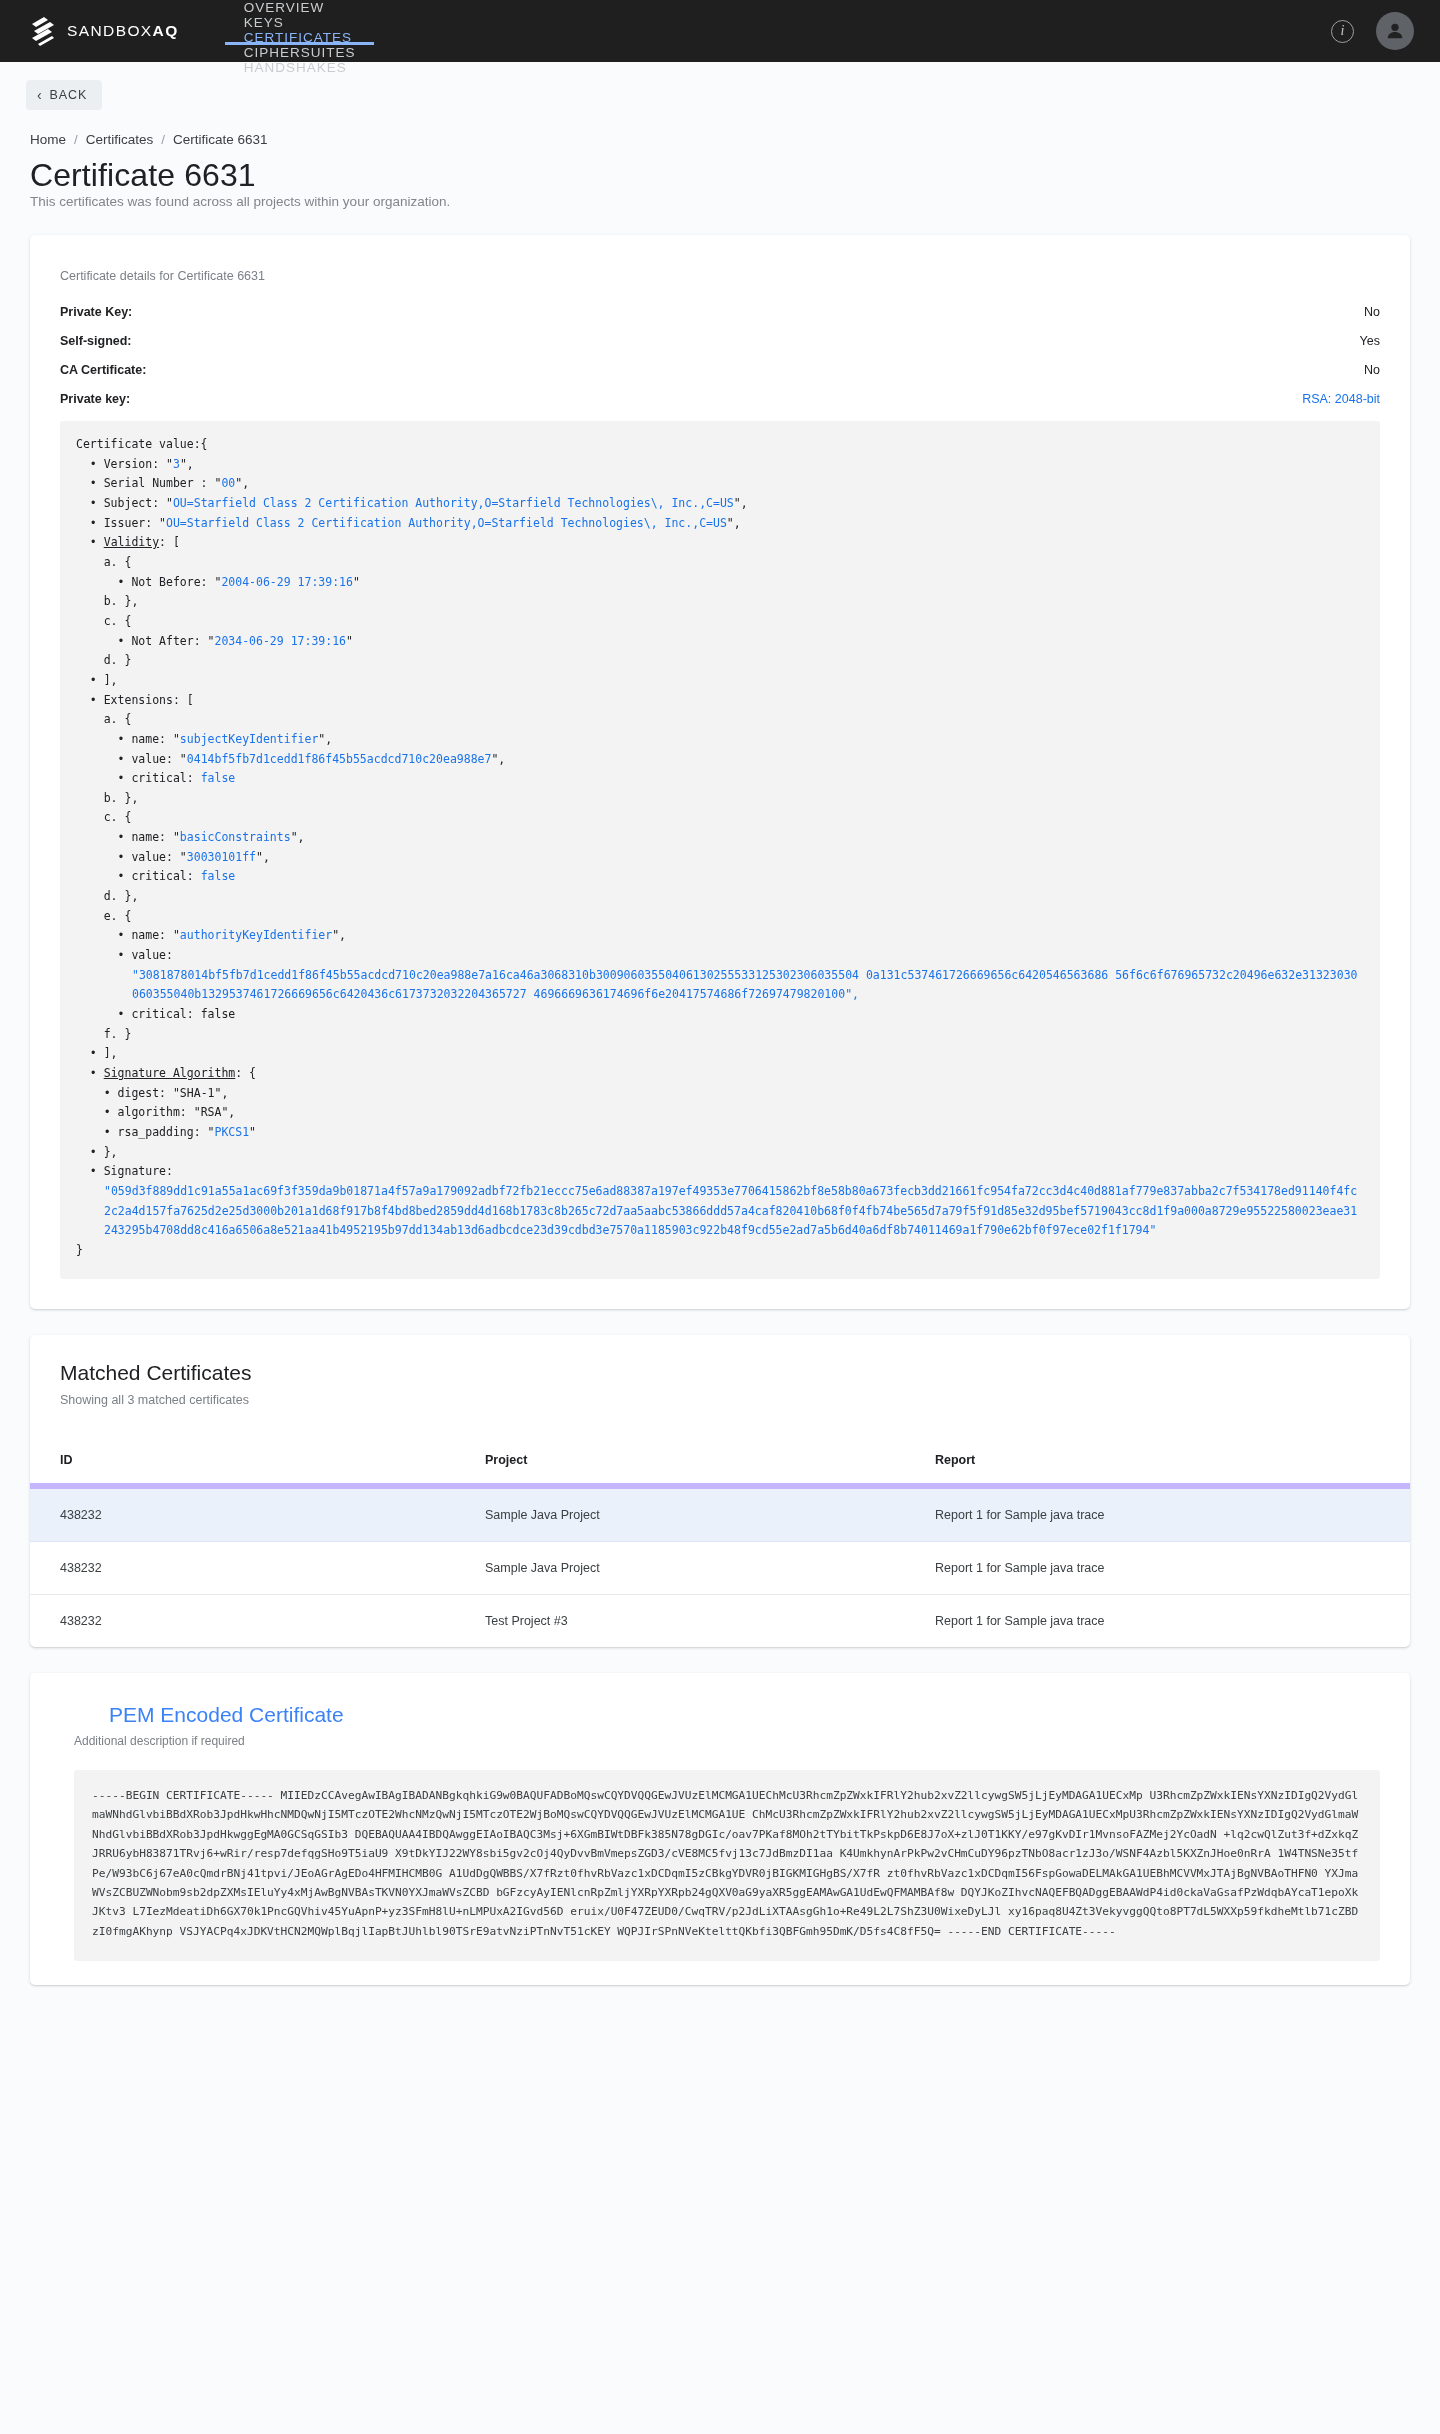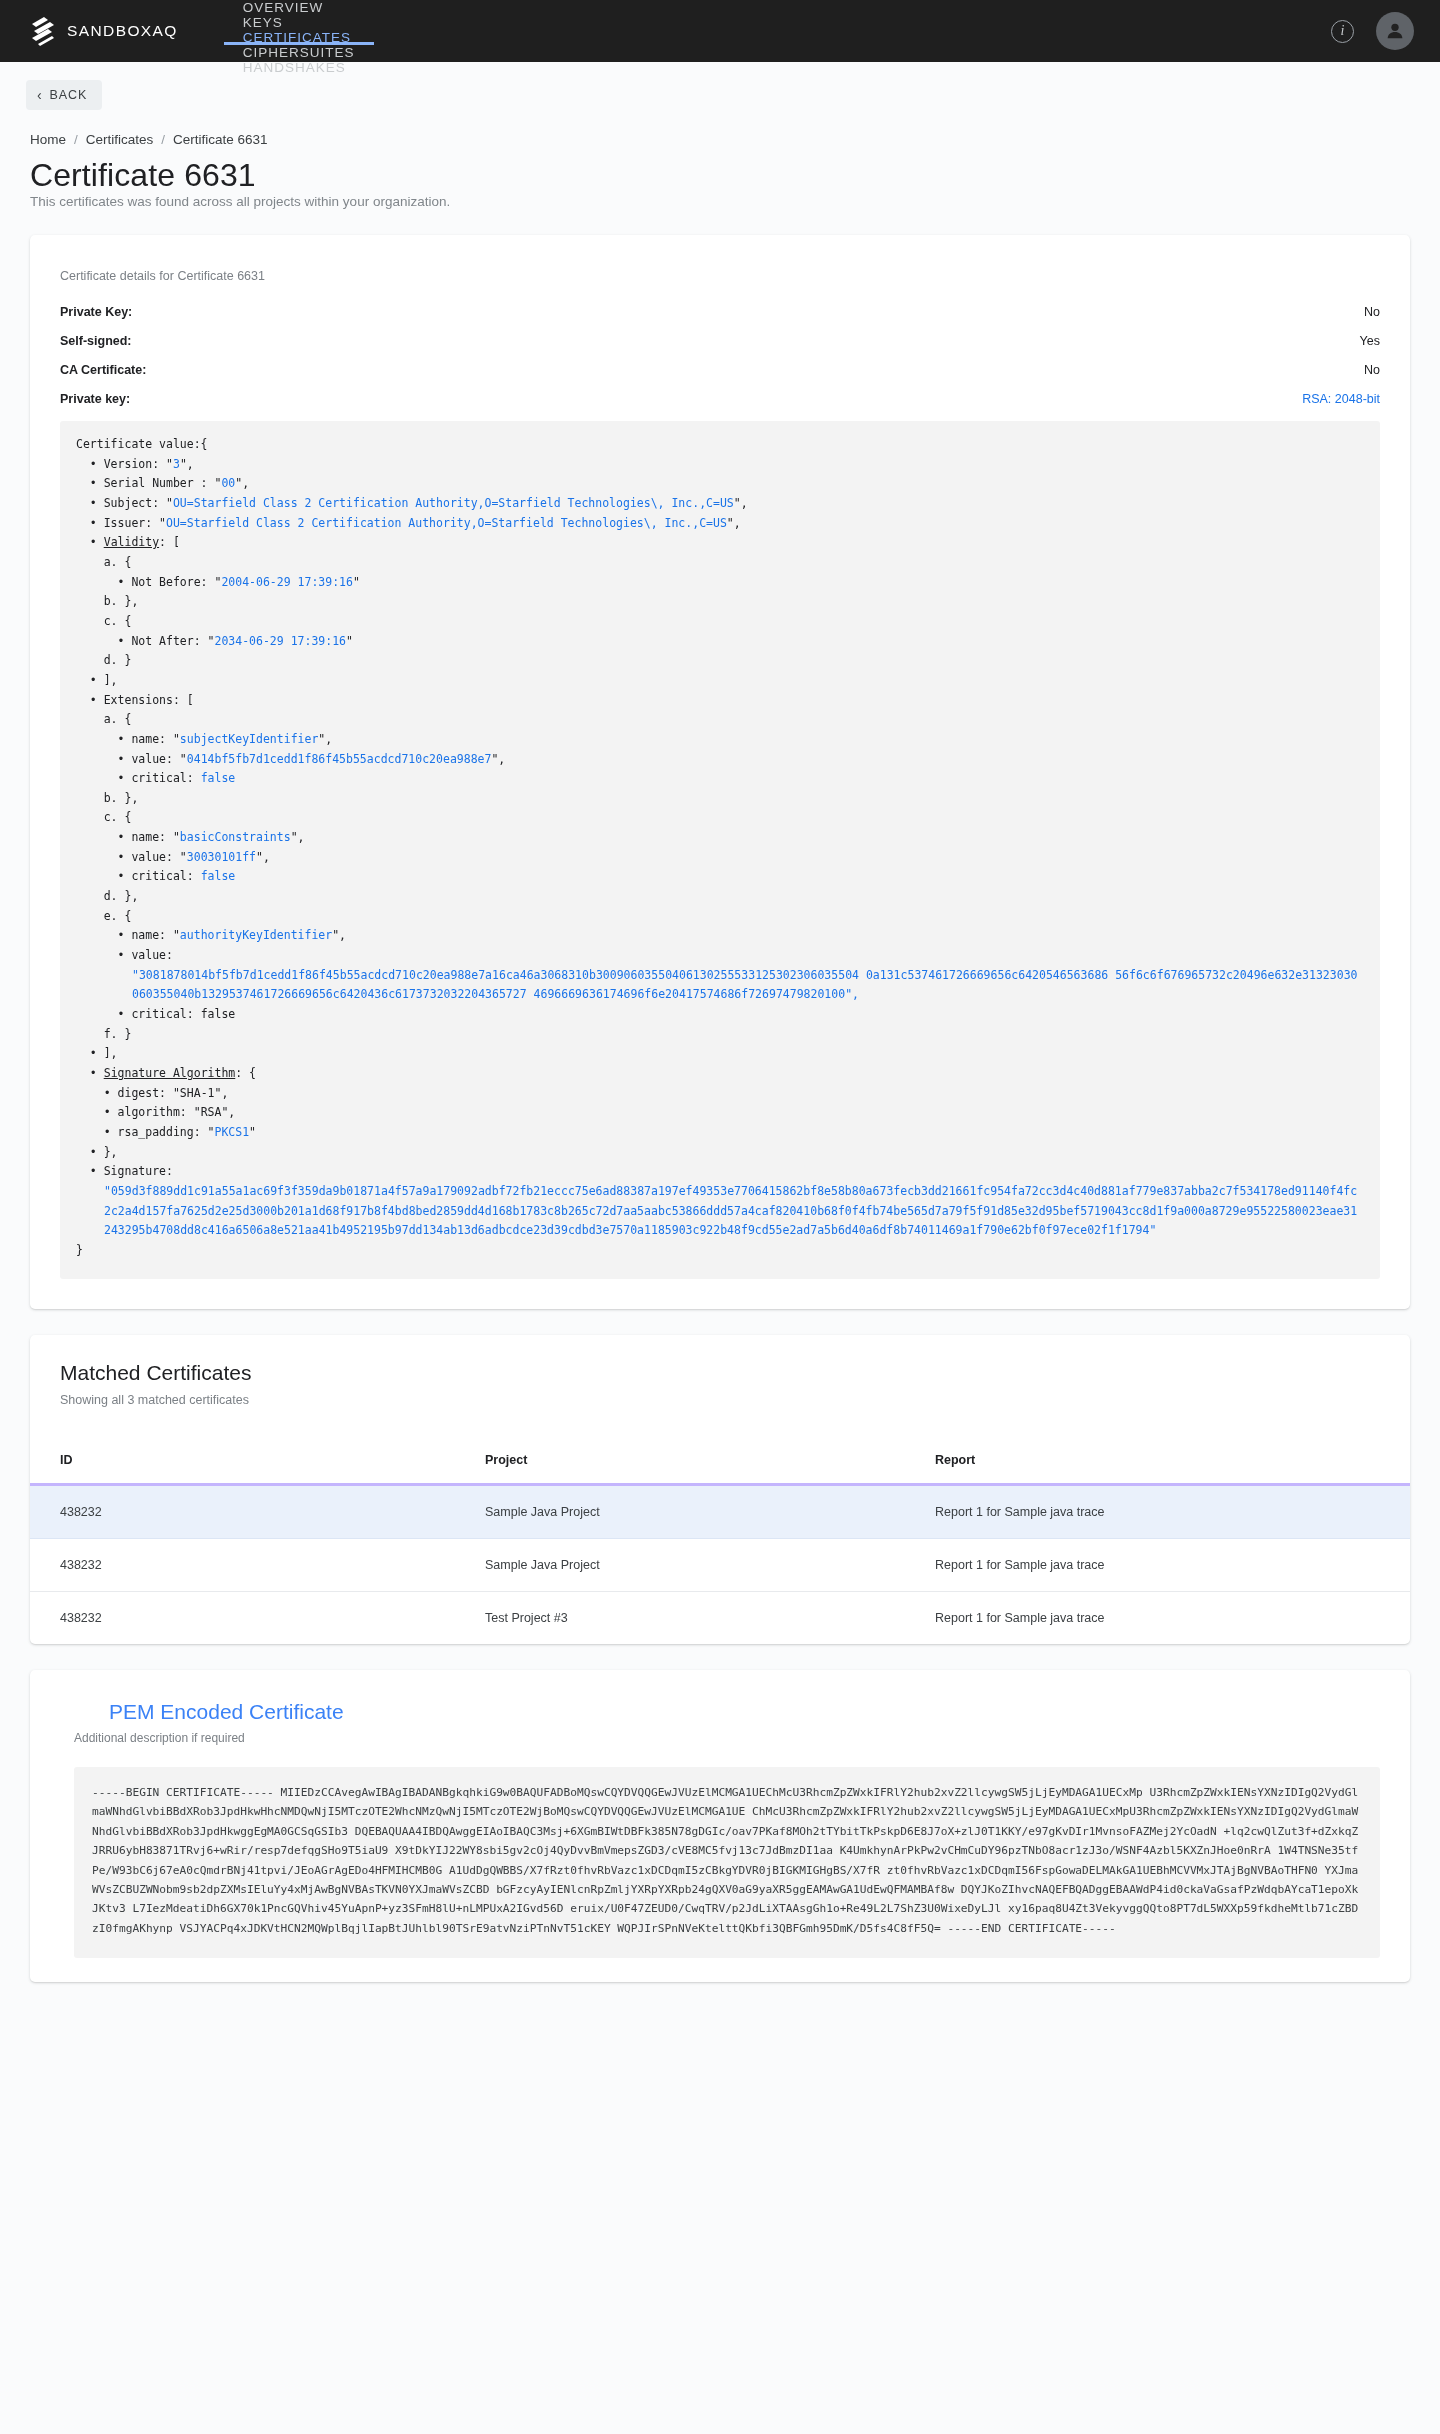--- a/index.html
+++ b/index.html
@@ -22,21 +22,21 @@
   }
   .brand { display: flex; align-items: center; gap: 11px; margin-right: 46px; }
   .brand-mark { width: 26px; height: 30px; display: block; }
   .brand-text {
     color: #ffffff;
     font-size: 15.5px;
     letter-spacing: 1.4px;
     font-weight: 400;
     white-space: nowrap;
   }
-  .brand-text b { font-weight: 400; }
+  .brand-text b { font-weight: 700; }
   .navtabs { display: flex; align-items: stretch; height: 62px; flex-direction: column; }
   .navtab {
     display: flex;
     align-items: center;
     padding: 0 19px;
     color: #c9ccce;
     font-size: 13.5px;
     letter-spacing: 1.0px;
     text-transform: uppercase;
     cursor: pointer;
@@ -164,21 +164,21 @@
   
   .mc-head { padding: 26px 30px 0 30px; }
   .tbl { width: 100%; border-collapse: collapse; margin-top: 46px; }
   .tbl th {
     text-align: left;
     font-size: 12.5px;
     font-weight: 700;
     color: #202124;
     padding: 0 0 16px 0;
   }
-  .tbl thead tr { border-bottom: 3px solid #c4b5fd; }
+  .tbl thead tr { border-bottom: 6px solid #c4b5fd; }
   .tbl td {
     font-size: 12.5px;
     color: #3c4043;
     padding: 19px 0;
     border-bottom: 1px solid #e8eaed;
   }
   .tbl tbody tr.hl { background: #eaf1fb; }
   .tbl tbody tr.hl td { border-bottom: 1px solid #dce6f5; }
   .tbl tbody tr:last-child td { border-bottom: none; }
   .col-id { width: 455px; padding-left: 30px !important; }

